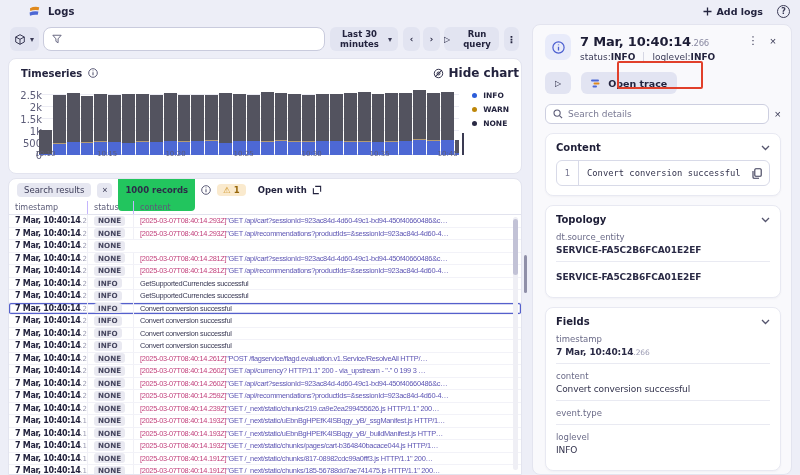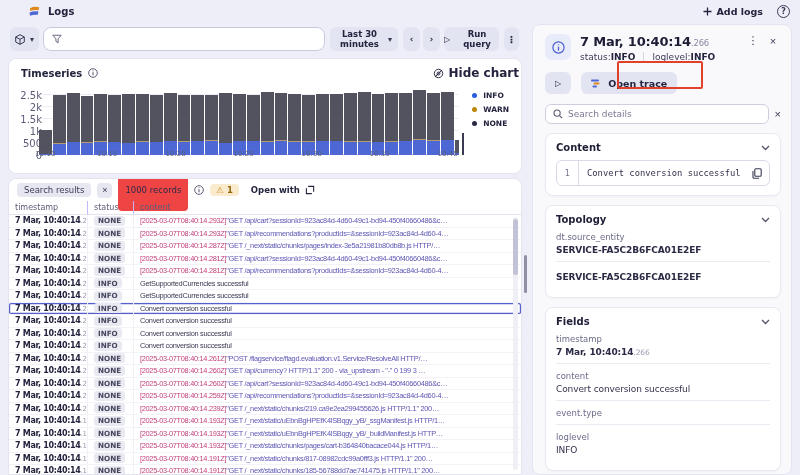--- a/index.html
+++ b/index.html
@@ -47,21 +47,21 @@
   .xlabel { position:absolute; font-size:7px; color:#5c5c78; transform:translateX(-50%); }
   .legend { position:absolute; right:12px; top:32px; display:flex; flex-direction:column; gap:5px; }
   .legend-item { display:flex; align-items:center; gap:6px; font-size:7.5px; font-weight:bold; color:#23233e; }
   .legend-dot { width:5px; height:5px; border-radius:50%; }
 
   
   .res-card { left:8px; top:178px; width:514px; height:297px; border-radius:8px 8px 0 0; overflow:hidden; }
   .res-toolbar { height:22px; display:flex; align-items:center; padding:0 8px; gap:6px; }
   .res-tab { background:#e6e7f1; border-radius:4px; padding:2px 7px; font-size:8.5px; color:#3c3c58; }
   .ghost-x { background:#e6e7f1; border:none; border-radius:4px; width:15px; height:15px; font-size:9px; color:#3a3a55; cursor:pointer; display:flex; align-items:center; justify-content:center; }
-  .rec-chip { background:#ef4444; border-radius:4px; padding:16px 7px; font-size:8.5px; font-weight:normal; color:#2c2c48; }
+  .rec-chip { background:#22c55e; border-radius:4px; padding:16px 7px; font-size:8.5px; font-weight:bold; color:#2c2c48; }
   .warn-chip { background:#faeace; border-radius:4px; padding:1px 6px; font-size:8.5px; font-weight:bold; color:#96660a; display:flex; align-items:center; gap:3px; cursor:pointer; border:none; font-family:inherit; }
   .openwith { display:flex; align-items:center; gap:5px; font-size:8.5px; font-weight:bold; color:#23233e; background:none; border:none; font-family:inherit; cursor:pointer; margin-left:6px; }
   .res-right { margin-left:auto; display:flex; align-items:center; gap:9px; }
   .colhidden { display:flex; align-items:center; gap:5px; font-size:8.5px; font-weight:bold; color:#23233e; background:none; border:none; font-family:inherit; cursor:pointer; }
   .icon-btn { background:none; border:none; cursor:pointer; padding:0; }
 
   .thead { display:grid; grid-template-columns:78px 46px 1fr; height:14px; align-items:center; border-bottom:1px solid #e2e3ee; font-size:8px; color:#5c5c78; }
   .thead > div { padding-left:6px; height:100%; display:flex; align-items:center; }
   .thead > div + div { border-left:1px solid #c4b5fd; }
   .trow { display:grid; grid-template-columns:78px 46px 1fr; height:12.5px; align-items:center; border-bottom:1px solid #f2f2f8; cursor:pointer; }
@@ -417,24 +417,20 @@
         <div class="c-ct">
           <span class="br">[2025-03-07T08:40:14.293Z]</span>
           <span class="tx"> "GET /api/recommendations?productIds=&amp;sessionId=923ac84d-4d60-4…</span>
         </div>
       </div>
       <div class="trow">
         <div class="c-ts"><span>7 Mar, 10:40:14</span><span class="ms">.287</span></div>
         <div class="c-st">
           <span class="stchip">NONE</span>
         </div>
-        <div class="c-ct">
-          <span class="br">[2025-03-07T08:40:14.287Z]</span>
-          <span class="tx"> "GET /_next/static/chunks/pages/index-3e5a21981b80db8b.js HTTP/…</span>
-        </div>
       </div>
       <div class="trow">
         <div class="c-ts"><span>7 Mar, 10:40:14</span><span class="ms">.281</span></div>
         <div class="c-st">
           <span class="stchip">NONE</span>
         </div>
         <div class="c-ct">
           <span class="br">[2025-03-07T08:40:14.281Z]</span>
           <span class="tx"> "GET /api/cart?sessionId=923ac84d-4d60-49c1-bd94-450f40660486&amp;c…</span>
         </div>

